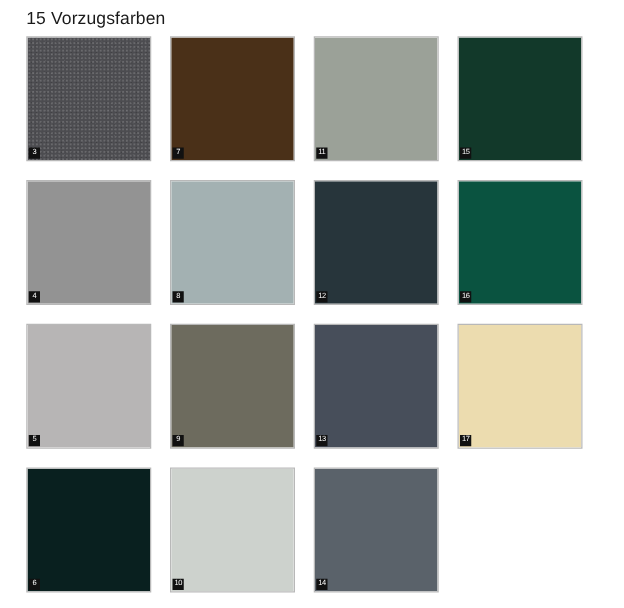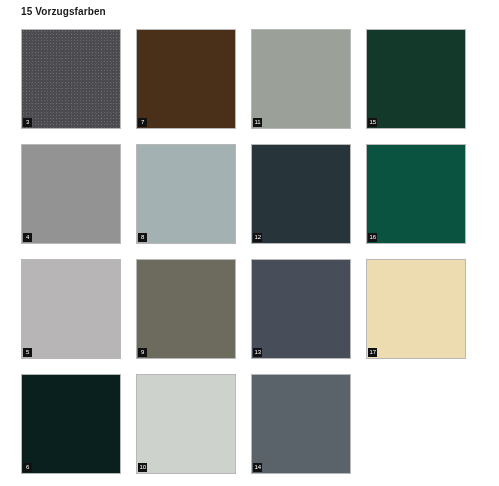--- a/index.html
+++ b/index.html
@@ -12,22 +12,22 @@
     height: 486px;
     font-family: "Liberation Sans", sans-serif;
     overflow: hidden;
     position: relative;
   }
 
   #page-title {
     position: absolute;
     left: 21px;
     top: 6px;
-    font-size: 10px;
-    font-weight: bold;
+    font-size: 14px;
+    font-weight: normal;
     color: #1a1a1a;
     letter-spacing: 0.1px;
     white-space: nowrap;
   }
 
   #swatch-grid {
     position: absolute;
     left: 21px;
     top: 29px;
     width: 460px;

